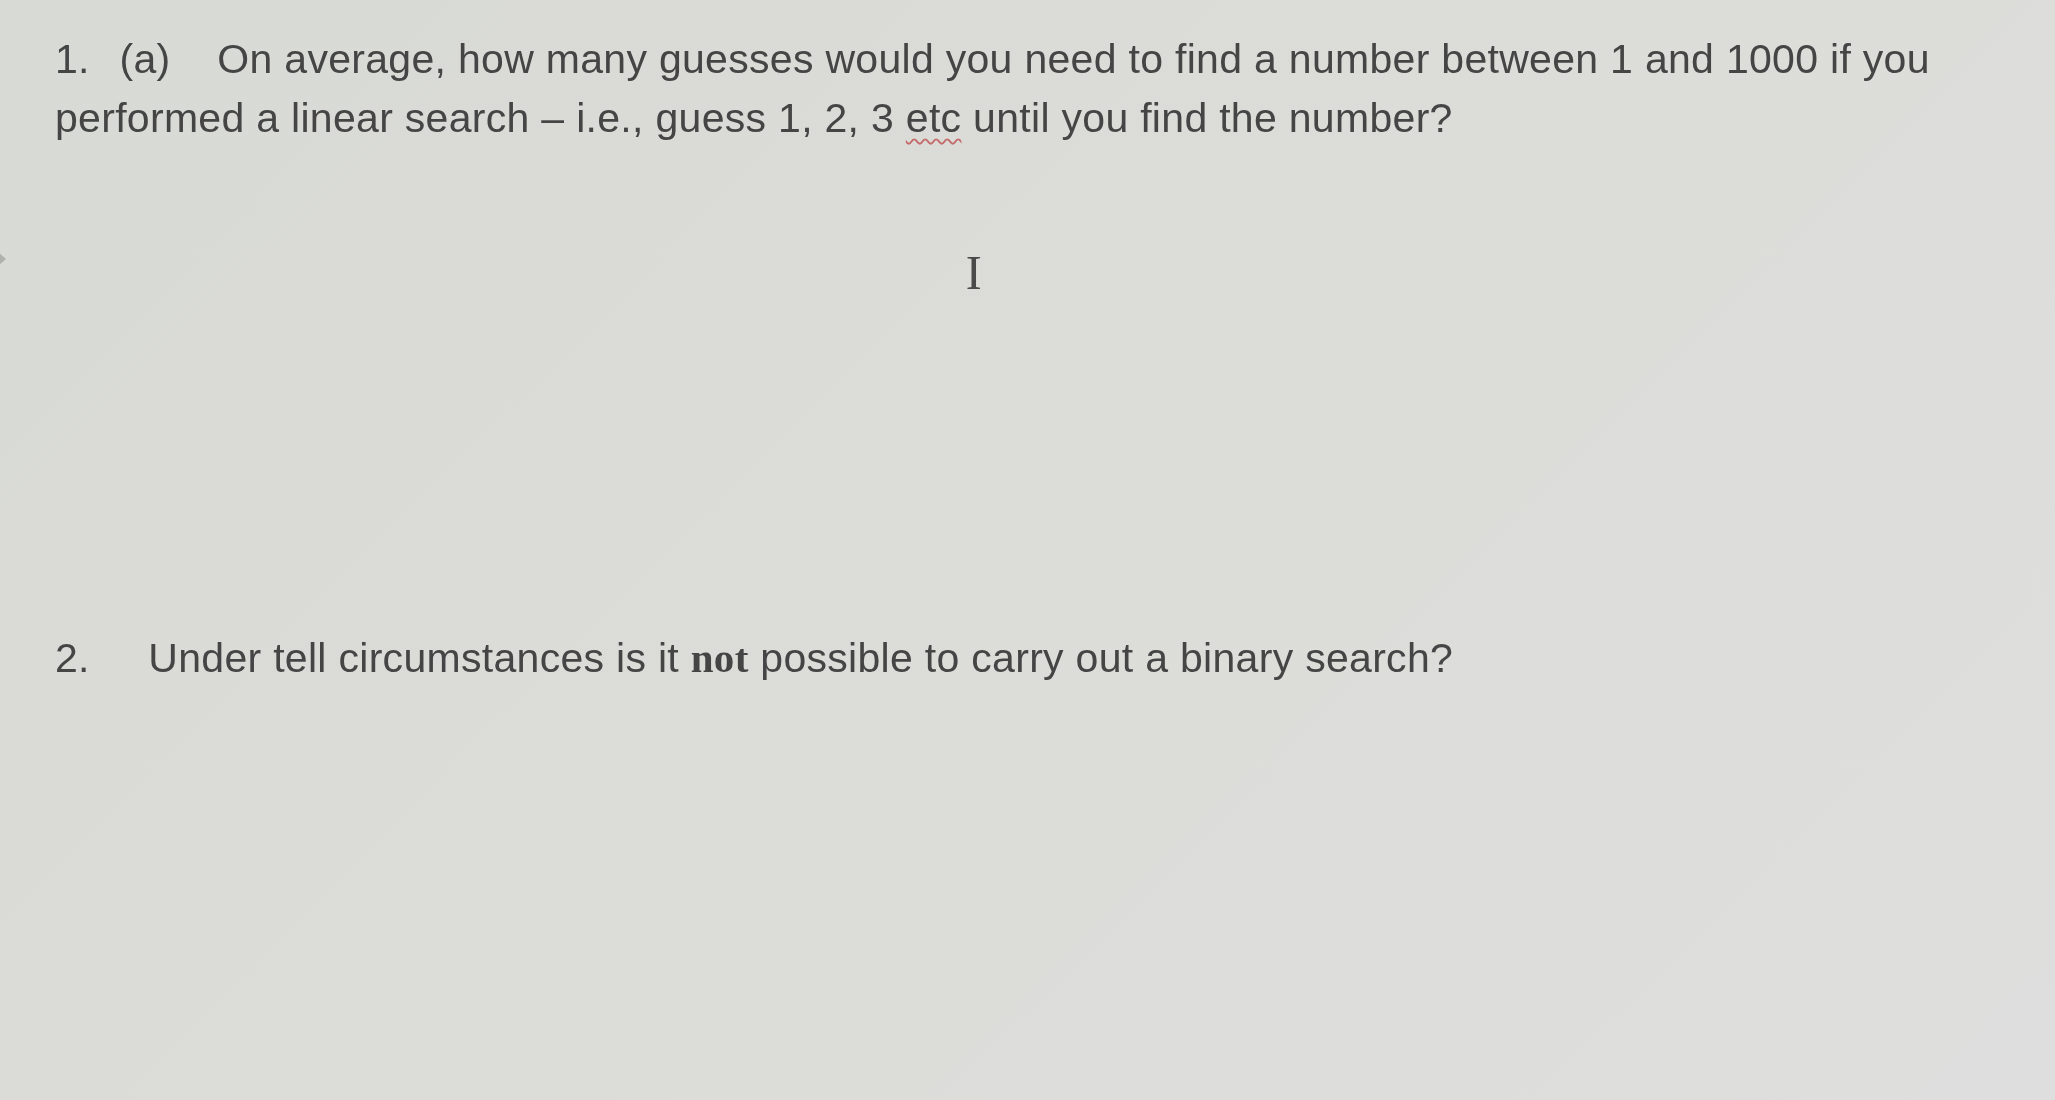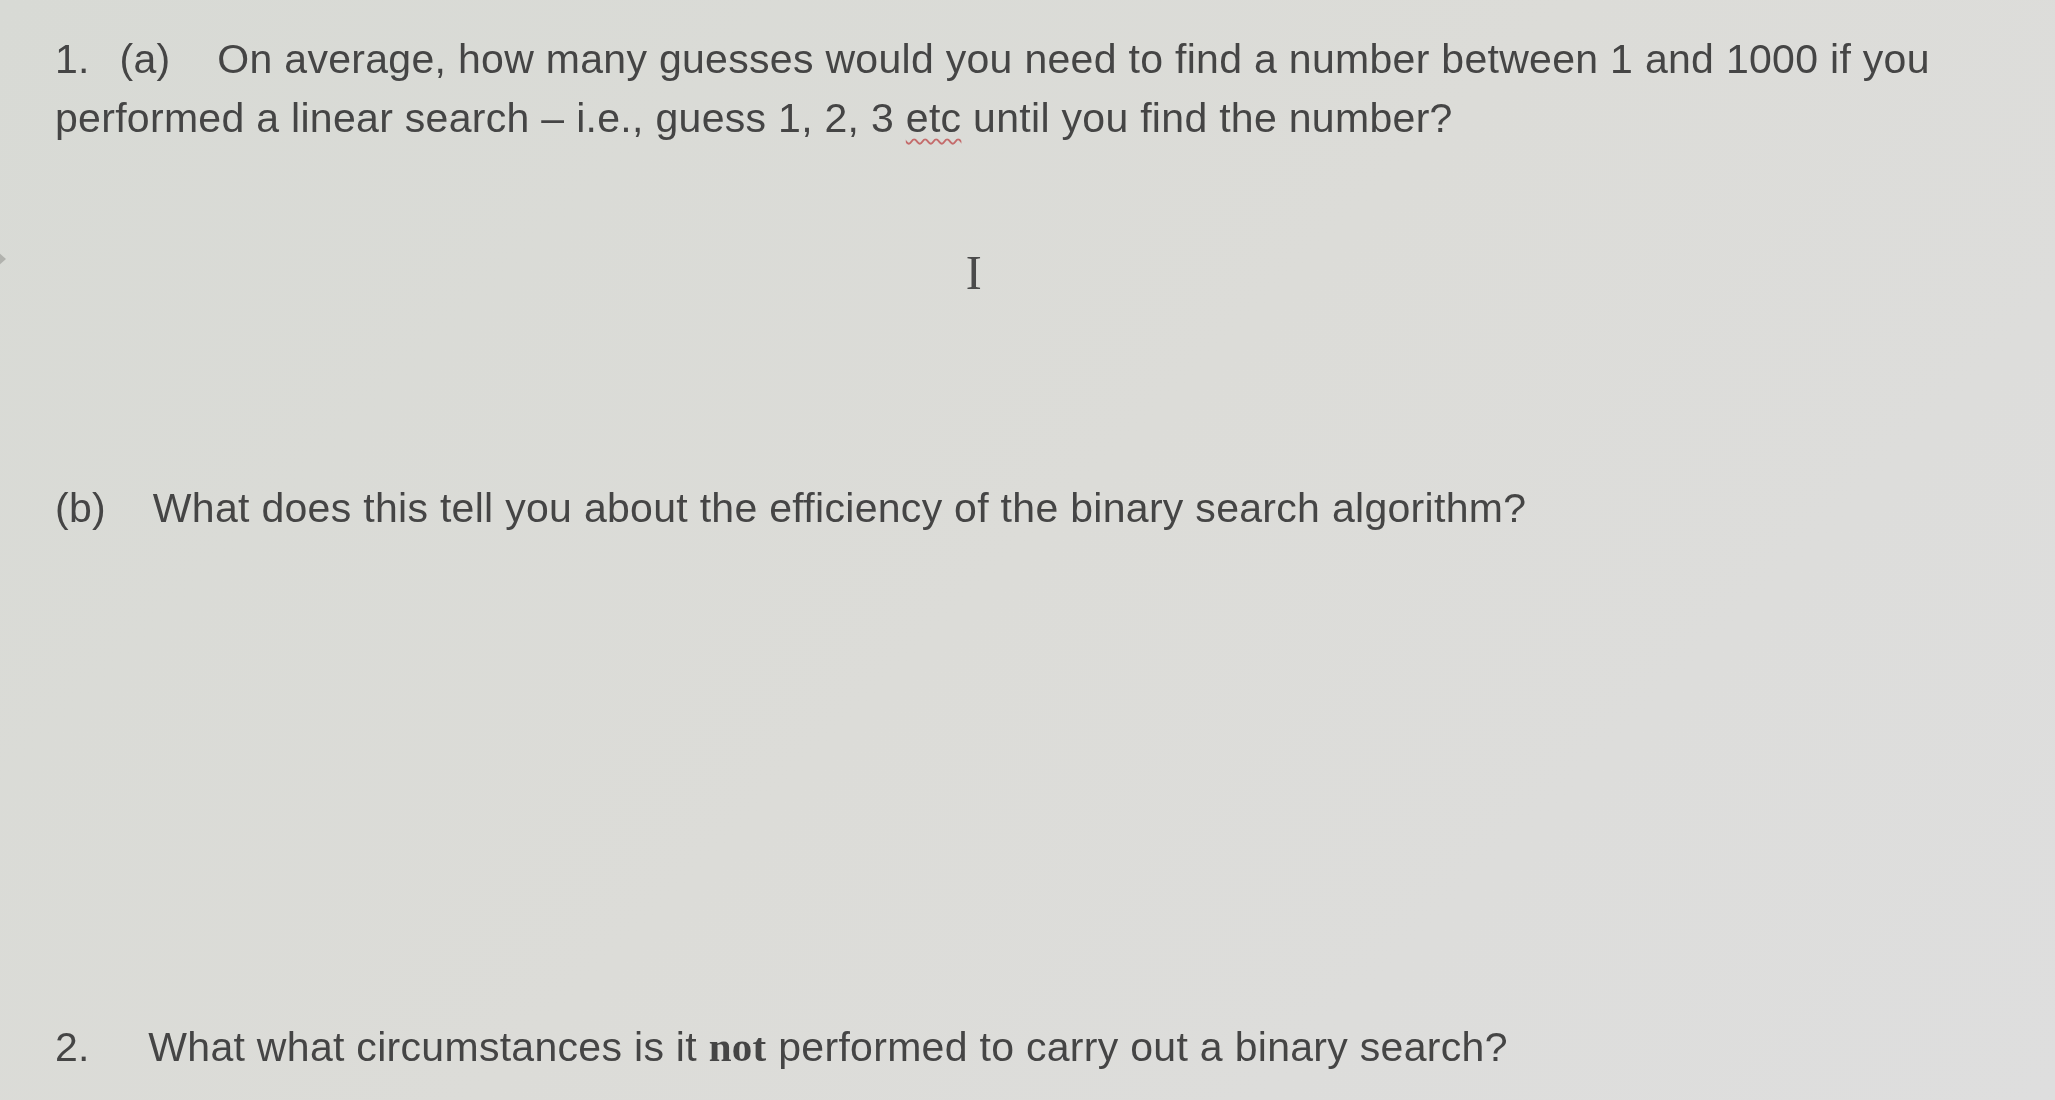--- a/index.html
+++ b/index.html
@@ -85,29 +85,22 @@
     <p class="question-line">
       <span class="number-label">1.</span>
       <span class="part-label">(a)</span>
       <span>&nbsp;&nbsp;</span>
       <span>On average, how many guesses would you need to find a number between 1 and 1000 if you performed a linear search – i.e., guess 1, 2, 3 </span><span class="squiggle">etc</span><span> until you find the number?</span>
     </p>
   </div>
 
   <div class="cursor-mark">I</div>
 
-  <div class="q1b-block">
-    <p class="question-line">
-      <span class="indent-part">(b)</span>
-      <span>&nbsp;&nbsp;</span>
-      <span>What does this tell you about the efficiency of the binary search algorithm?</span>
-    </p>
-  </div>
 
   <div class="q2-block">
     <p class="question-line">
       <span class="number-label">2.</span>
       <span>&nbsp;&nbsp;&nbsp;</span>
-      <span>What what circumstances is it </span><span class="bold">not</span><span> performed to carry out a binary search?</span>
+      <span>Under tell circumstances is it </span><span class="bold">not</span><span> possible to carry out a binary search?</span>
     </p>
   </div>
 
 </div>
 
 </body></html>

